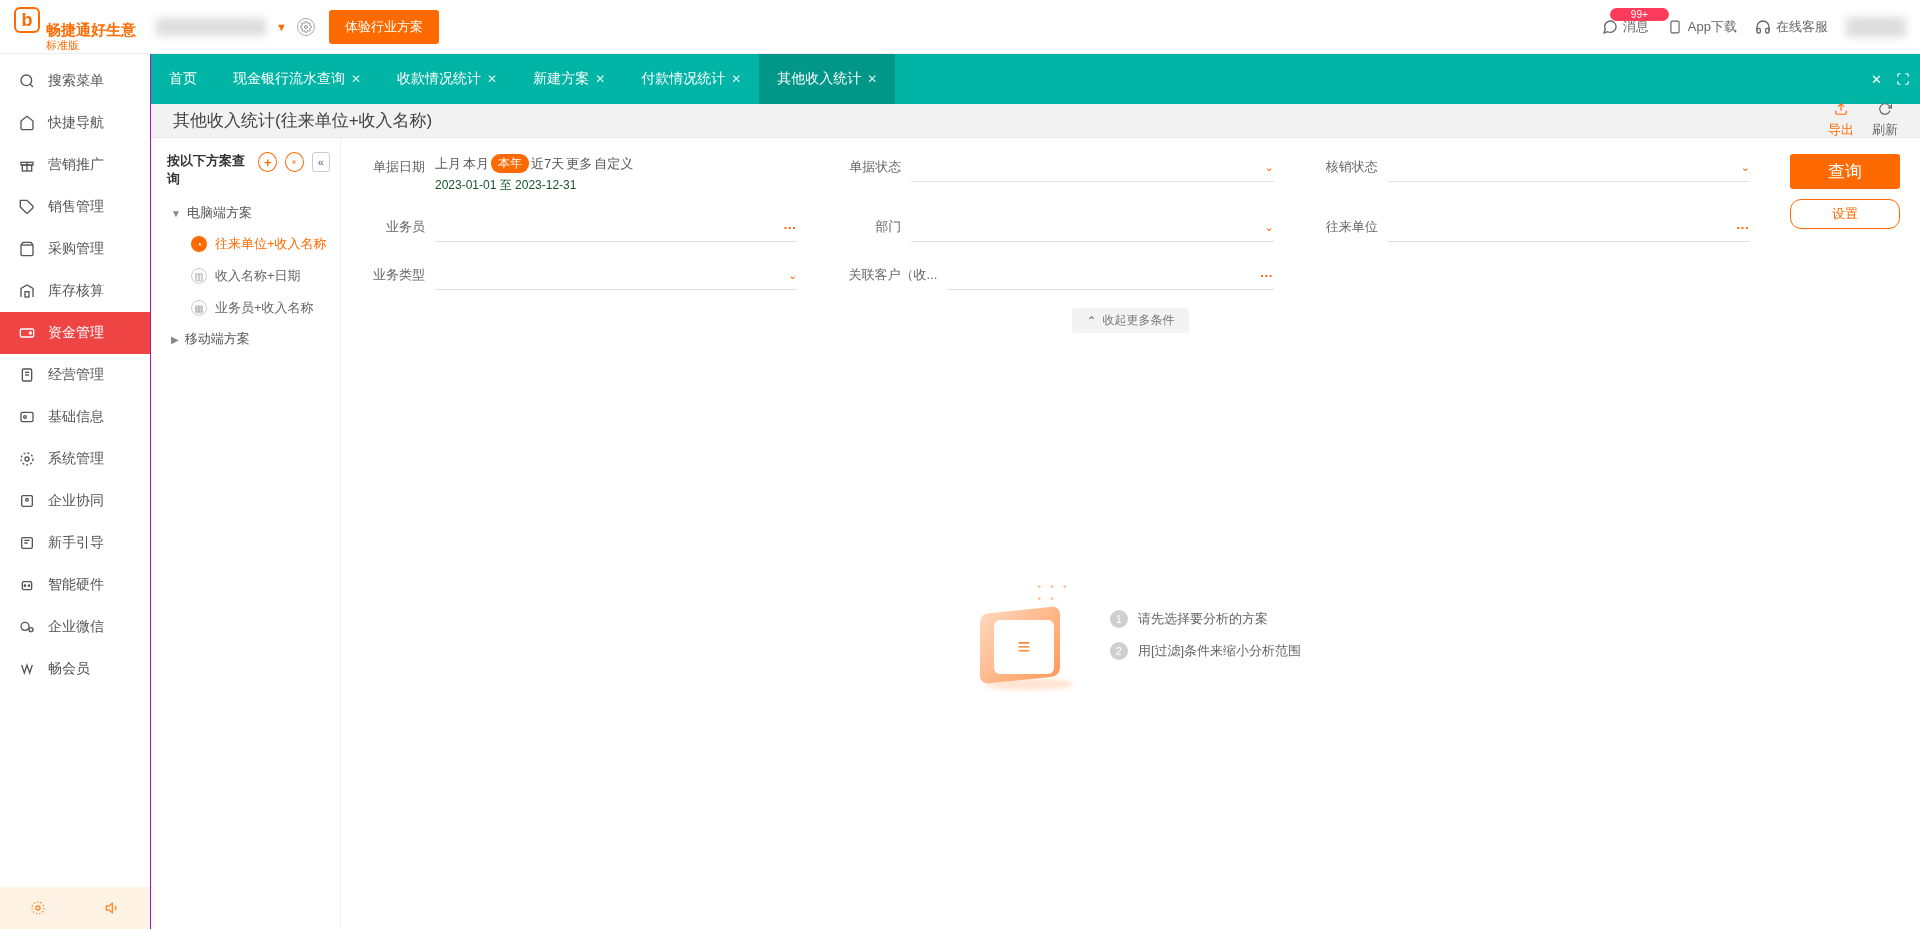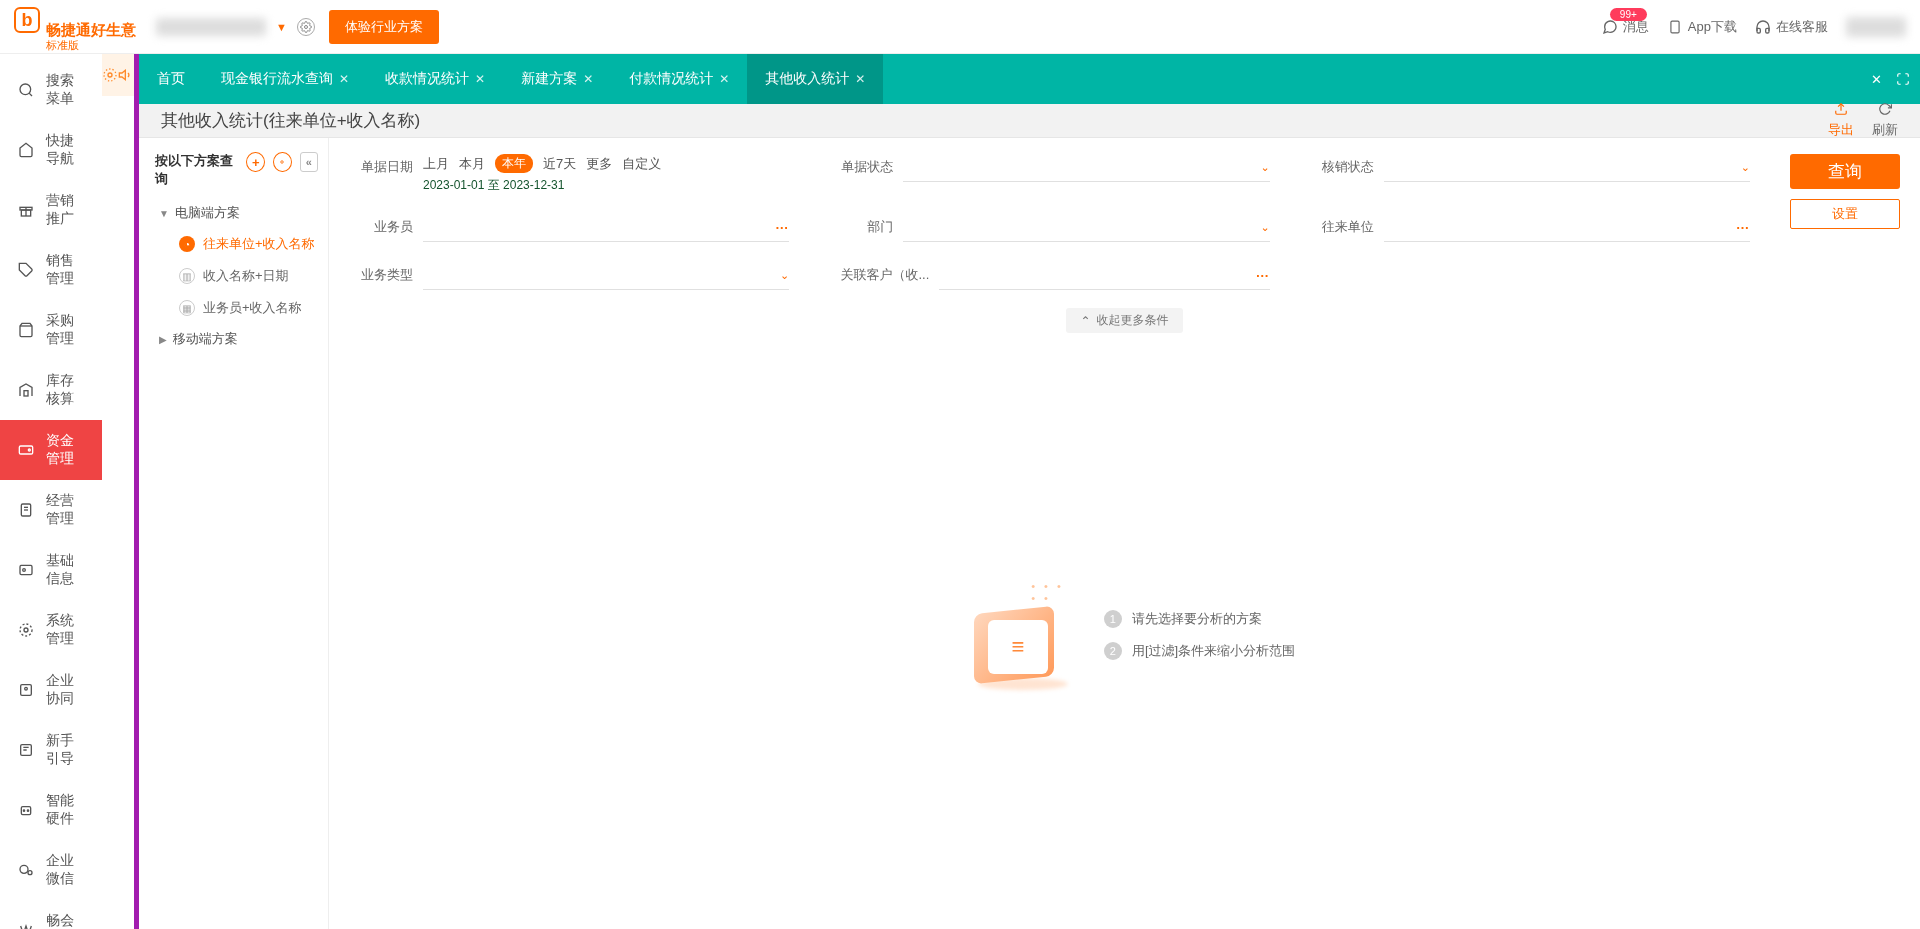--- a/index.html
+++ b/index.html
@@ -15,28 +15,28 @@
 .org-select { margin-left: 20px; display: flex; align-items: center; gap: 10px; color: #888; }
 .blur { filter: blur(4px); background: #ddd; border-radius: 3px; }
 .org-name { width: 110px; height: 18px; }
 .chev { color: #ff6a00; font-size: 11px; }
 .gear { width: 18px; height: 18px; border: 1.5px solid #aaa; border-radius: 50%; display: flex; align-items: center; justify-content: center; font-size: 11px; color: #888; margin-left: 10px; }
 .btn-orange { background: #ff6a00; color: #fff; border: none; padding: 8px 16px; border-radius: 3px; margin-left: 14px; cursor: pointer; font-size: 13px; }
 .topbar-spacer { flex: 1; }
 .topbar-right { display: flex; align-items: center; gap: 18px; color: #666; }
 .tr-item { display: flex; align-items: center; gap: 5px; cursor: pointer; position: relative; }
 .tr-icon { width: 16px; height: 16px; display: inline-flex; align-items: center; justify-content: center; }
-.badge { position: absolute; top: -10px; left: 8px; background: #ff3b5c; color: #fff; font-size: 10px; padding: 1px 10px; border-radius: 9px; }
+.badge { position: absolute; top: -10px; left: 8px; background: #ff3b5c; color: #fff; font-size: 10px; padding: 1px 21px; border-radius: 9px; }
 .avatar { width: 60px; height: 20px; }
 
 
 .body { flex: 1; display: flex; min-height: 0; }
 
 
-.sidebar { width: 139px; background: #fff; border-right: 5px solid #a21caf; display: flex; flex-direction: row; }
+.sidebar { width: 151px; background: #fff; border-right: 1px solid #a21caf; display: flex; flex-direction: column; }
 .sb-list { flex: 1; overflow: auto; padding-top: 6px; }
 .sb-item { display: flex; align-items: center; gap: 12px; padding: 12px 18px; color: #555; cursor: pointer; font-size: 14px; }
 .sb-item.active { background: #ef4444; color: #fff; }
 .sb-icon { width: 18px; height: 18px; display: inline-flex; align-items: center; justify-content: center; }
 .sb-footer { height: 42px; background: #fff3e6; display: flex; align-items: center; justify-content: space-around; color: #ff8a2a; }
 
 
 .main { flex: 1; display: flex; flex-direction: column; background: #f5f5f5; min-width: 0; }
 
 
@@ -71,30 +71,30 @@
 .leaf-ico { width: 16px; height: 16px; border-radius: 50%; display: inline-flex; align-items: center; justify-content: center; font-size: 10px; }
 .tree-leaf.active .leaf-ico { background: #ff6a00; color: #fff; }
 .tree-leaf:not(.active) .leaf-ico { border: 1px solid #ccc; color: #aaa; }
 
 
 .filter-wrap { flex: 1; display: flex; flex-direction: column; min-width: 0; }
 .filters { padding: 16px 20px 10px; display: grid; grid-template-columns: 1fr 1fr 1fr 110px; column-gap: 40px; row-gap: 20px; align-items: start; }
 .f-row { display: flex; align-items: flex-start; gap: 10px; }
 .f-label { width: 64px; text-align: right; color: #666; padding-top: 4px; flex-shrink: 0; font-size: 13px; }
 .f-body { flex: 1; min-width: 0; }
-.date-opts { display: flex; align-items: center; gap: 10px; color: #555; font-size: 13px; flex-wrap: wrap; }
+.date-opts { display: flex; align-items: center; gap: 2px; color: #555; font-size: 13px; flex-wrap: wrap; }
 .date-opt { cursor: pointer; }
 .date-opt.active { background: #ff6a00; color: #fff; padding: 1px 7px; border-radius: 9px; font-size: 12px; }
 .date-range { color: #14532d; font-size: 12px; margin-top: 4px; }
 .sel { border-bottom: 1px solid #e0e0e0; height: 28px; display: flex; align-items: center; justify-content: flex-end; color: #ff6a00; cursor: pointer; }
 .sel .caret { color: #ff6a00; font-size: 11px; }
 .sel .dots { color: #ff6a00; letter-spacing: 1px; font-weight: bold; }
 .action-col { display: flex; flex-direction: column; gap: 10px; align-items: stretch; }
 .btn-query { background: #ff6a00; color: #fff; border: none; padding: 6px 0; border-radius: 3px; cursor: pointer; font-size: 17px; }
-.btn-set { background: #fff; color: #ff6a00; border: 1px solid #ff6a00; padding: 5px 0; border-radius: 2px; cursor: pointer; font-size: 13px; }
+.btn-set { background: #fff; color: #ff6a00; border: 1px solid #ff6a00; padding: 5px 0; border-radius: 11px; cursor: pointer; font-size: 13px; }
 
 .collapse-bar { text-align: center; padding: 8px 0; position: relative; }
 .collapse-pill { display: inline-flex; align-items: center; gap: 6px; background: #f3f3f3; color: #777; padding: 4px 14px; border-radius: 3px; font-size: 12px; cursor: pointer; }
 
 
 .empty { flex: 1; display: flex; align-items: center; justify-content: center; gap: 30px; }
 .empty-img { width: 120px; height: 110px; position: relative; }
 .box3d { position: absolute; bottom: 10px; left: 20px; width: 80px; height: 70px; background: linear-gradient(135deg,#ffd7bd,#ff9a5a); border-radius: 8px; transform: skewY(-6deg); }
 .box-face { position: absolute; bottom: 16px; left: 34px; width: 60px; height: 54px; background: #fff; border-radius: 6px; display: flex; align-items: center; justify-content: center; font-size: 22px; color: #ff8a3a; }
 .shadow { position: absolute; bottom: 0; left: 24px; width: 90px; height: 12px; background: #ffe4d2; border-radius: 50%; filter: blur(2px); }

